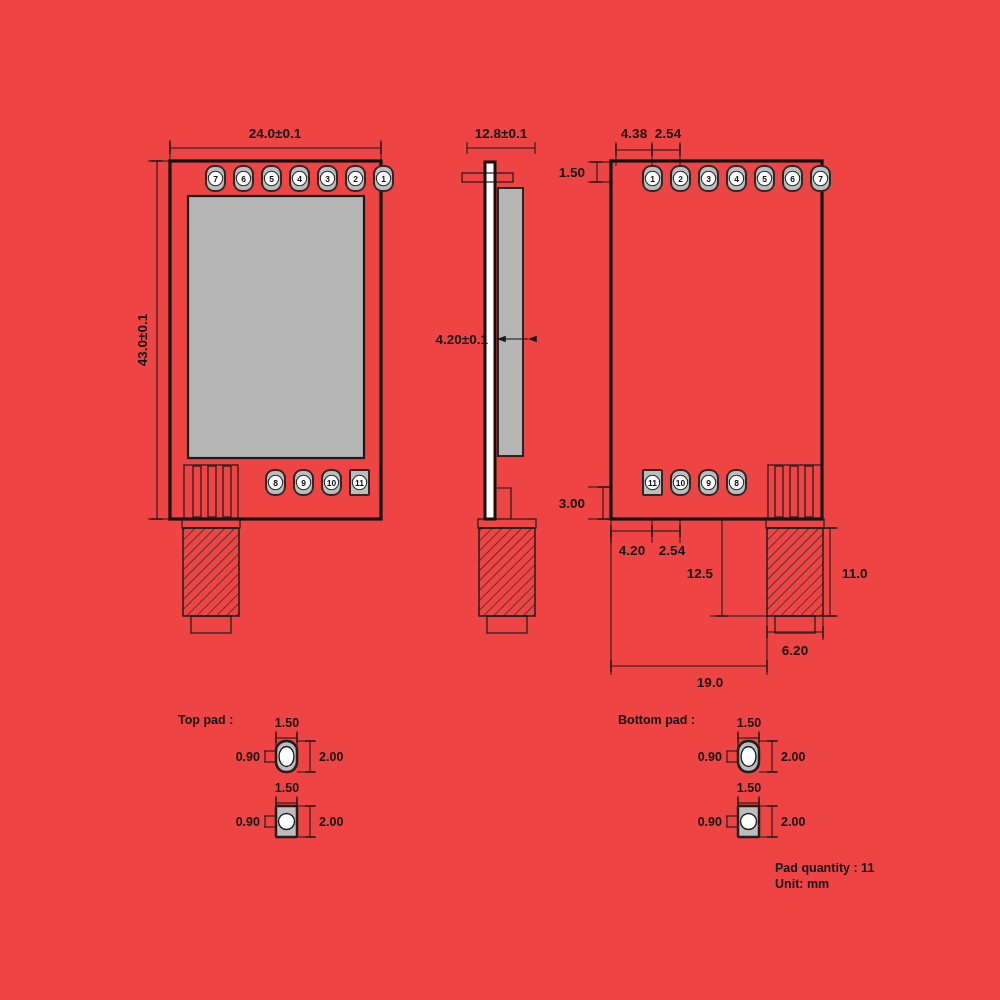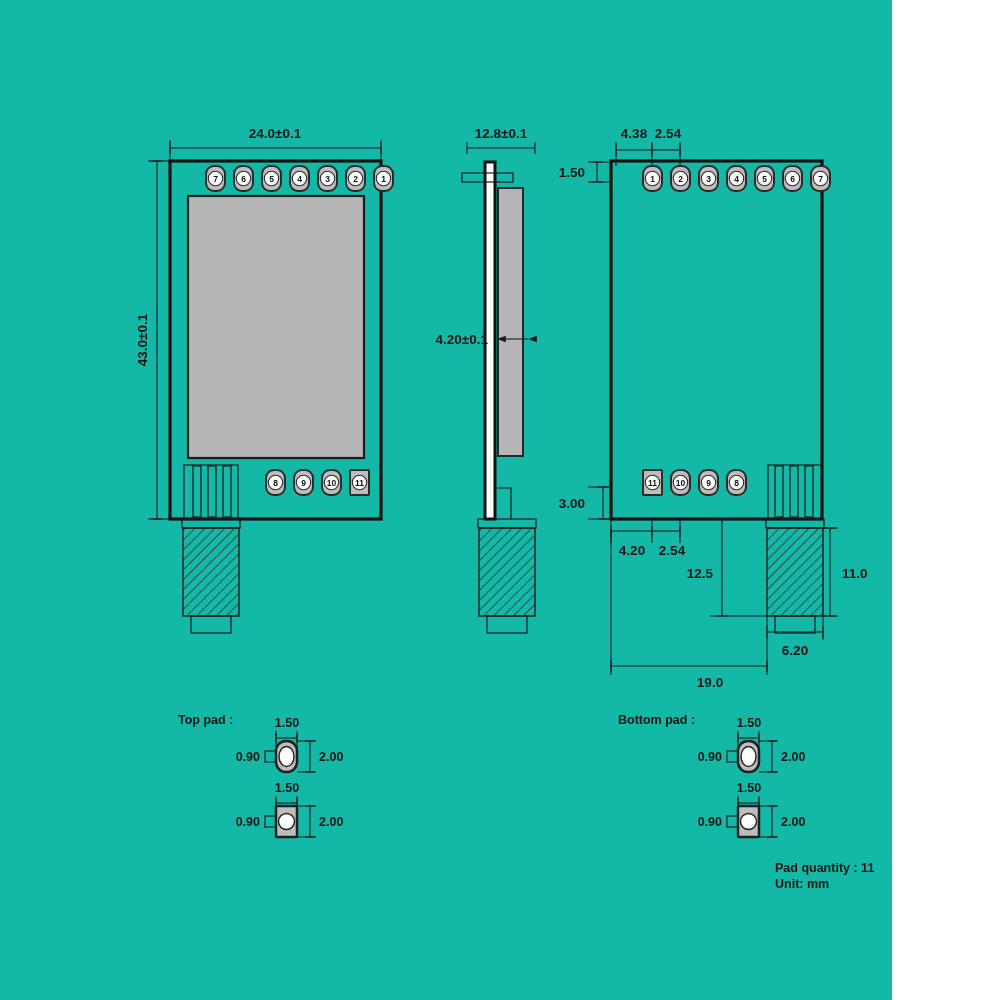--- a/index.html
+++ b/index.html
@@ -10,23 +10,23 @@
   }
   body {
     width: 1000px;
     height: 1000px;
     font-family: "Liberation Sans", sans-serif;
     color: #1a1a1a;
     overflow: hidden;
   }
   #stage {
     position: relative;
-    width: 892px;
+    width: 1000px;
     height: 1000px;
-    background: #14b8a6;
+    background: #ef4444;
   }
   svg#drawing {
     position: absolute;
     left: 0;
     top: 0;
     width: 1000px;
     height: 1000px;
     display: block;
   }
   .dim-text {

